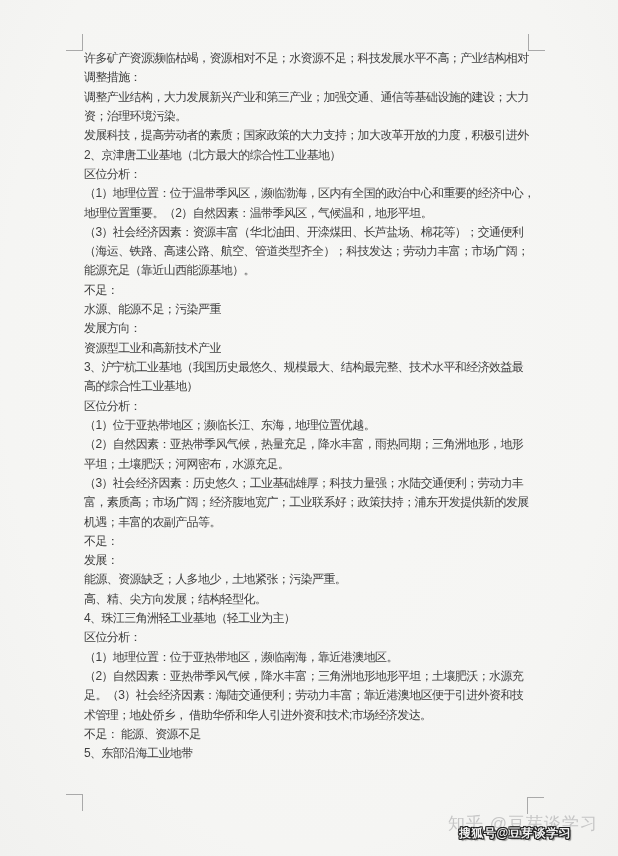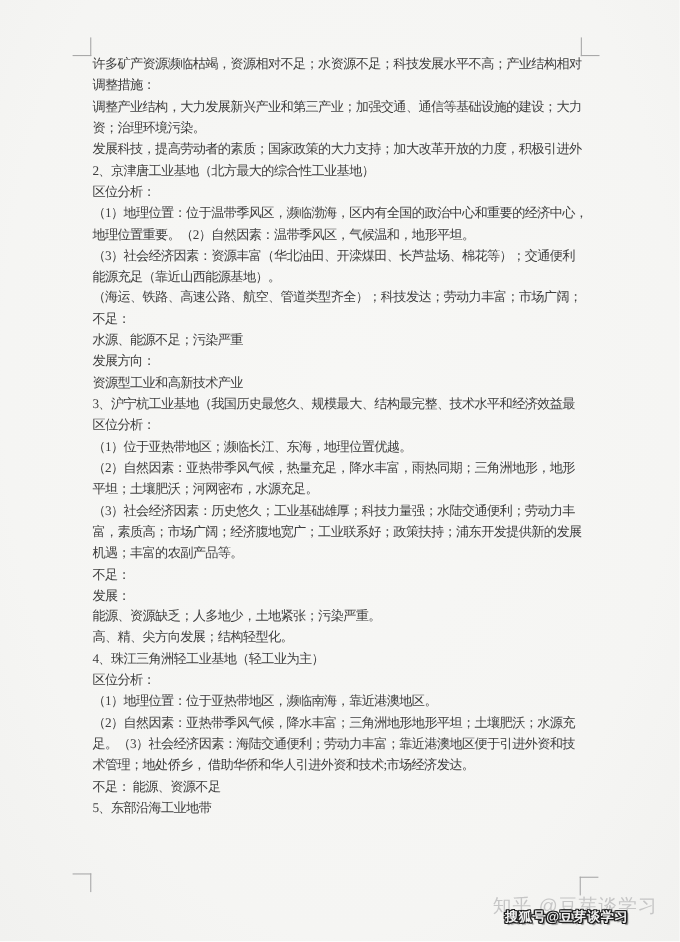--- a/index.html
+++ b/index.html
@@ -25,21 +25,20 @@
   .crop { position: absolute; width: 17px; height: 17px; }
   .crop.tl { left: 66px;  top: 34px;  border-right: 1px solid var(--crop-color); border-bottom: 1px solid var(--crop-color); }
   .crop.tr { left: 528px; top: 34px;  border-left: 1px solid var(--crop-color);  border-bottom: 1px solid var(--crop-color); }
   .crop.bl { left: 66px;  top: 794px; border-right: 1px solid var(--crop-color); border-top: 1px solid var(--crop-color); }
   .crop.br { left: 527px; top: 797px; border-left: 1px solid var(--crop-color);  border-top: 1px solid var(--crop-color); }
 
   .text-block {
     position: absolute;
     left: 84px; top: 49px;
     width: 446px;
-    font-family: Liberation Serif, serif;
   }
   .doc-line {
     font-size: 12px;
     line-height: 19.32px;
     height: 19.32px;
     letter-spacing: -0.6px;
     color: var(--text-color);
     white-space: pre;
     font-weight: 400;
     text-rendering: optimizeLegibility;
@@ -89,27 +88,28 @@
       <div class="doc-line">许多矿产资源濒临枯竭，资源相对不足；水资源不足；科技发展水平不高；产业结构相对</div>
       <div class="doc-line">调整措施：</div>
       <div class="doc-line">调整产业结构，大力发展新兴产业和第三产业；加强交通、通信等基础设施的建设；大力</div>
       <div class="doc-line">资；治理环境污染。</div>
       <div class="doc-line">发展科技，提高劳动者的素质；国家政策的大力支持；加大改革开放的力度，积极引进外</div>
       <div class="doc-line">2、京津唐工业基地（北方最大的综合性工业基地）</div>
       <div class="doc-line">区位分析：</div>
       <div class="doc-line">（1）地理位置：位于温带季风区，濒临渤海，区内有全国的政治中心和重要的经济中心，</div>
       <div class="doc-line">地理位置重要。（2）自然因素：温带季风区，气候温和，地形平坦。</div>
       <div class="doc-line">（3）社会经济因素：资源丰富（华北油田、开滦煤田、长芦盐场、棉花等）；交通便利</div>
+      <div class="doc-line">（海运、铁路、高速公路、航空、管道类型齐全）；科技发达；劳动力丰富；市场广阔；</div>
       <div class="doc-line">能源充足（靠近山西能源基地）。</div>
-      <div class="doc-line">（海运、铁路、高速公路、航空、管道类型齐全）；科技发达；劳动力丰富；市场广阔；</div>
       <div class="doc-line">不足：</div>
       <div class="doc-line">水源、能源不足；污染严重</div>
       <div class="doc-line">发展方向：</div>
       <div class="doc-line">资源型工业和高新技术产业</div>
       <div class="doc-line">3、沪宁杭工业基地（我国历史最悠久、规模最大、结构最完整、技术水平和经济效益最</div>
+      <div class="doc-line">高的综合性工业基地）</div>
       <div class="doc-line">区位分析：</div>
       <div class="doc-line">（1）位于亚热带地区；濒临长江、东海，地理位置优越。</div>
       <div class="doc-line">（2）自然因素：亚热带季风气候，热量充足，降水丰富，雨热同期；三角洲地形，地形</div>
       <div class="doc-line">平坦；土壤肥沃；河网密布，水源充足。</div>
       <div class="doc-line">（3）社会经济因素：历史悠久；工业基础雄厚；科技力量强；水陆交通便利；劳动力丰</div>
       <div class="doc-line">富，素质高；市场广阔；经济腹地宽广；工业联系好；政策扶持；浦东开发提供新的发展</div>
       <div class="doc-line">机遇；丰富的农副产品等。</div>
       <div class="doc-line">不足：</div>
       <div class="doc-line">发展：</div>
       <div class="doc-line">能源、资源缺乏；人多地少，土地紧张；污染严重。</div>

